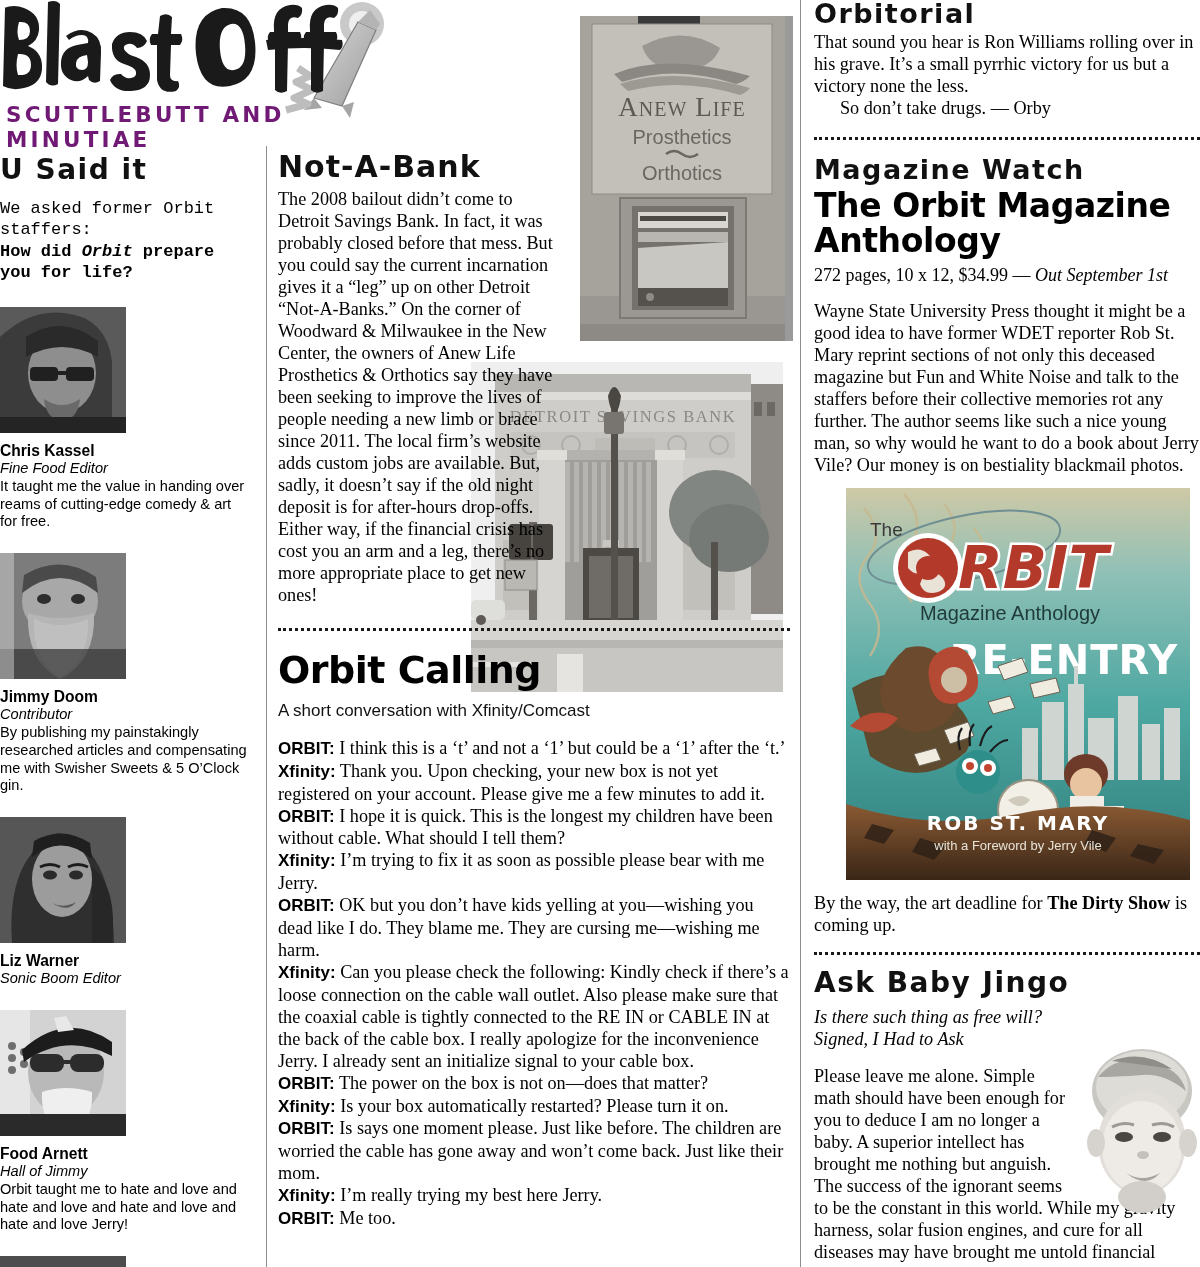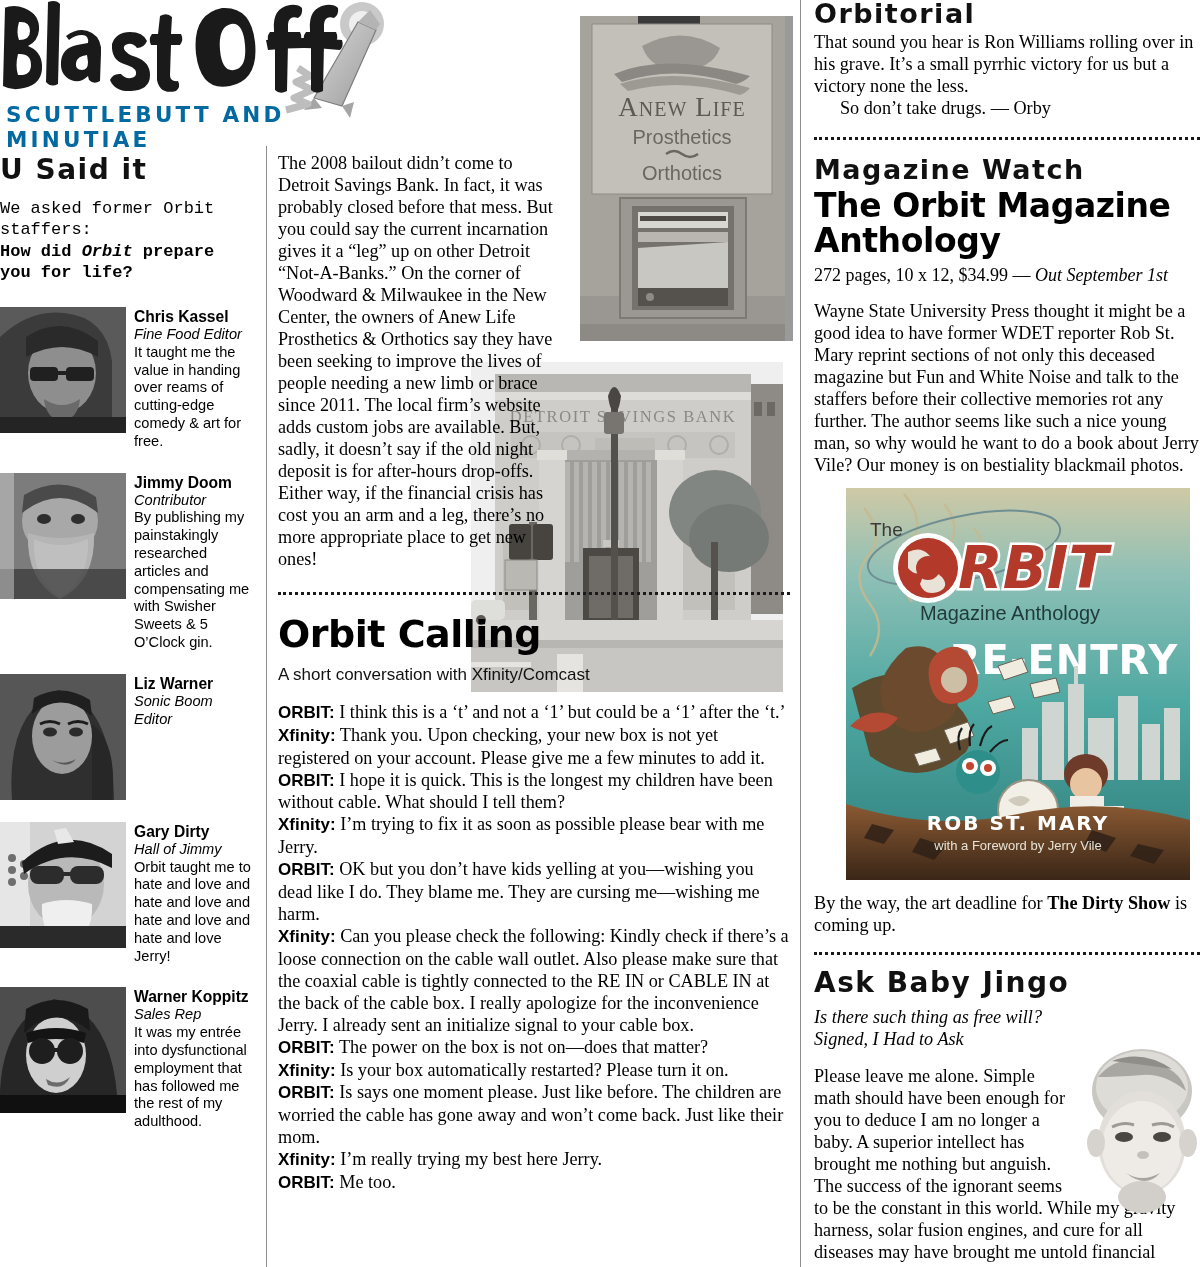--- a/index.html
+++ b/index.html
@@ -68,21 +68,21 @@
   .indent{text-indent:26px;}
 
   .u-said-intro{
     font-family:Liberation Mono, monospace;
     font-size:17px;line-height:1.25;margin-bottom:24px;
   }
   .u-said-intro b{font-weight:bold;}
   .u-said-intro i{font-style:italic;font-weight:bold;}
 
   
-  .staffer{display:flex;gap:8px;margin-bottom:22px;}
+  .staffer{display:flex;gap:8px;margin-bottom:22px;flex-direction:column;}
   .staffer .photo{
     width:126px;height:126px;flex:0 0 126px;
     background:#8d8d8d;position:relative;overflow:hidden;
   }
   .staffer .txt{
     flex:1 1 auto;
     font-family:"Liberation Sans",sans-serif;
     font-size:14.6px;line-height:1.22;
   }
   .staffer .nm{font-weight:bold;font-size:15.6px;display:block;}
@@ -156,21 +156,21 @@
           <path d="M222 8 q29-2 33 34 q4 38-25 44 q-29 6-34-32 q-4-40 26-46 Z
                    M231 24 q-13 3-11 26 q2 22 14 20 q13-2 11-25 q-2-23-14-21 Z"></path>
 
           <path d="M274 30 q-2-22 16-25 q8-1 12 3 q1 7-4 10 q-9-3-10 6 l0 8 l12 0 q3 6-1 11 l-11 0 l-1 48 q-7 4-12-1 l0-47 l-6 0 q-3-6 1-11 l4 0 Z"></path>
 
           <path d="M310 30 q-2-22 16-25 q8-1 12 3 q1 7-4 10 q-9-3-10 6 l0 8 l12 0 q3 6-1 11 l-11 0 l-1 48 q-7 4-12-1 l0-47 l-6 0 q-3-6 1-11 l4 0 Z"></path>
 
           <path d="M266 40 q38-4 76 0 q2 6-2 10 q-36-4-72 0 Z"></path>
         </g>
       </svg>
-      <div style="position:absolute;left:6px;top:102px;font-family:'DejaVu Sans',sans-serif;font-weight:bold;font-size:21.5px;letter-spacing:3.2px;color:#0369a1;">SCUTTLEBUTT AND MINUTIAE</div>
+      <div style="position:absolute;left:6px;top:102px;font-family:'DejaVu Sans',sans-serif;font-weight:bold;font-size:21.5px;letter-spacing:3.2px;color:#701a75;">SCUTTLEBUTT AND MINUTIAE</div>
     </div>
 
     <div style="margin-top:20px;">
       <h2 class="sect-head u-said">U Said it</h2>
 
       <div class="u-said-intro">
         <span>We asked former Orbit staffers:</span><br>
         <b><span>How did </span><i>Orbit</i><span> prepare you for life?</span></b>
       </div>
 
@@ -252,21 +252,21 @@
             <path d="M22 40 Q66 0 112 32 L112 46 Q66 22 24 52 Z" fill="#1c1c1c"></path>
             <path d="M54 8 L66 6 L74 20 L58 22 Z" fill="#e8e8e8"></path>
             <rect x="30" y="44" width="34" height="18" rx="8" fill="#2c2c2c"></rect>
             <rect x="70" y="44" width="34" height="18" rx="8" fill="#2c2c2c"></rect>
             <rect x="62" y="50" width="10" height="4" fill="#2c2c2c"></rect>
             <path d="M42 82 Q66 74 92 82 Q94 116 66 122 Q40 116 42 82 Z" fill="#efefef"></path>
             <rect x="0" y="104" width="126" height="22" fill="#2a2a2a"></rect>
           </svg>
         </div>
         <div class="txt">
-          <span class="nm">Gary Dirty</span>
+          <span class="nm">Food Arnett</span>
           <span class="role">Hall of Jimmy</span>
           <span>Orbit taught me to hate and love and hate and love and hate and love and hate and love Jerry!</span>
         </div>
       </div>
 
       <div class="staffer">
         <div class="photo">
           <svg width="126" height="126" viewBox="0 0 126 126">
             <rect width="126" height="126" fill="#4d4d4d"></rect>
             <path d="M0 126 Q-4 36 54 12 Q116 26 118 126 Z" fill="#262626"></path>
@@ -394,20 +394,21 @@
       <rect x="0" y="300" width="60" height="5" fill="#e6e4e0"></rect>
 
       <rect x="0" y="238" width="34" height="20" rx="5" fill="#dededa"></rect>
       <circle cx="10" cy="258" r="5" fill="#5c5955"></circle>
     </svg>
   </div>
 
   <div class="col col2">
 
     <div style="margin-top:152px;">
+      <h2 class="sect-head notabank">Not-A-Bank</h2>
       <div class="serif-body" style="width:285px;">
         <p>The 2008 bailout didn’t come to Detroit Savings Bank. In fact, it was probably closed before that mess. But you could say the current incarnation gives it a “leg” up on other Detroit “Not-A-Banks.” On the corner of Woodward &amp; Milwaukee in the New Center, the owners of Anew Life Prosthetics &amp; Orthotics say they have been seeking to improve the lives of people needing a new limb or brace since 2011. The local firm’s website adds custom jobs are available. But, sadly, it doesn’t say if the old night deposit is for after-hours drop-offs. Either way, if the financial crisis has cost you an arm and a leg, there’s no more appropriate place to get new ones!</p>
       </div>
     </div>
 
     <div class="dotrule" style="margin-top:22px;margin-bottom:20px;width:512px;"></div>
 
     <h2 class="orbitcalling">Orbit Calling</h2>
     <div class="orbitcalling-sub">A short conversation with Xfinity/Comcast</div>
 

